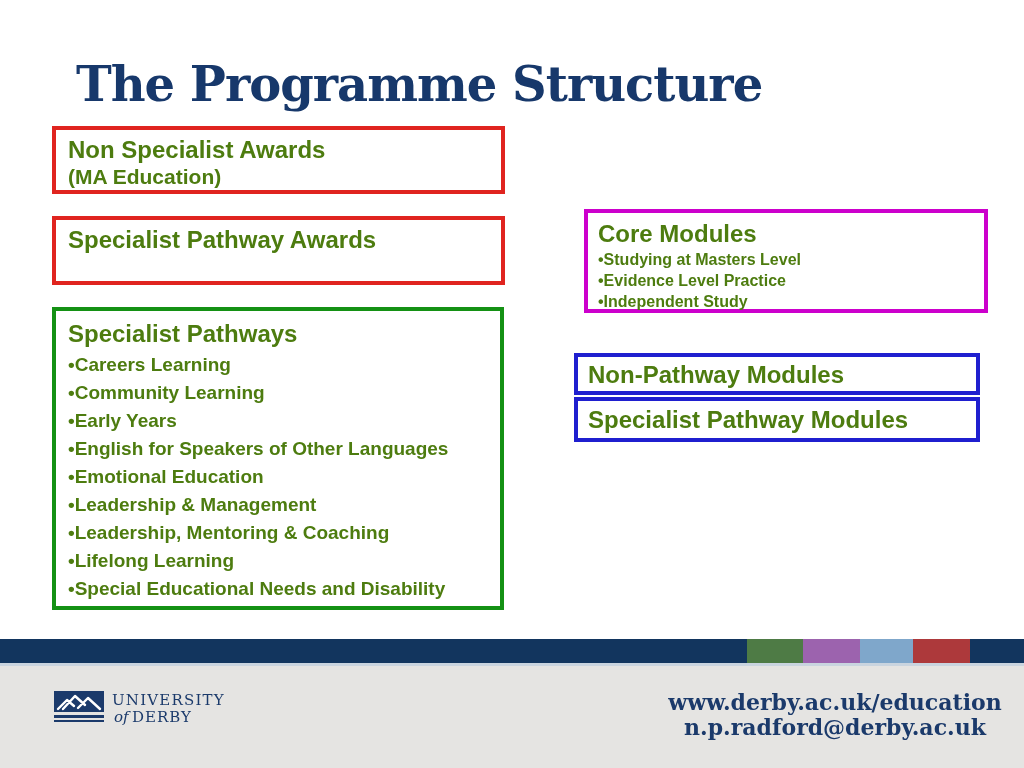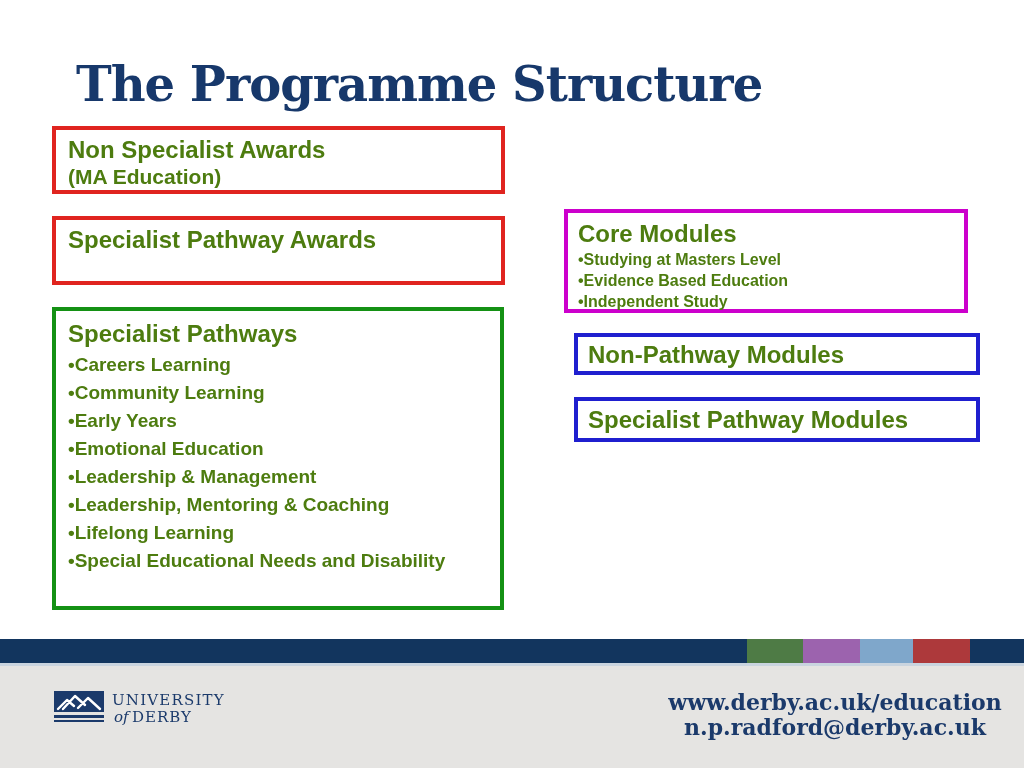--- a/index.html
+++ b/index.html
@@ -17,26 +17,26 @@
   .box-red1{left:52px;top:126px;width:453px;height:68px;border:4px solid var(--red,#E0241F);padding:5px 0 0 12px;}
   .box-red2{left:52px;top:216px;width:453px;height:69px;border:4px solid var(--red,#E0241F);padding:5px 0 18px 12px;}
   .box-red2 .t2{font-size:22px;}
 
   .box-green{left:52px;top:307px;width:452px;height:303px;border:4px solid var(--green,#149114);padding:6px 0 0 12px;}
   .box-green .t1{line-height:34px;}
   .bullet-list{list-style:none;margin:0;padding:0;}
   .box-green .bullet-list li{font-size:19px;font-weight:bold;line-height:28px;}
   .bullet-list li::before{content:"\2022";}
 
-  .box-magenta{left:564px;top:209px;width:404px;height:104px;border:4px solid var(--magenta,#CC00CC);padding:6px 0 0 10px;}
+  .box-magenta{left:584px;top:209px;width:404px;height:104px;border:4px solid var(--magenta,#CC00CC);padding:6px 0 0 10px;}
   .box-magenta .t1{line-height:30px;}
   .box-magenta .bullet-list li{font-size:16px;font-weight:bold;line-height:21px;}
 
   .box-blue{display:flex;align-items:center;border:4px solid var(--blue,#1F1FCF);padding-left:10px;}
-  .box-blue1{left:574px;top:333px;width:406px;height:42px;}
+  .box-blue1{left:574px;top:353px;width:406px;height:42px;}
   .box-blue2{left:574px;top:397px;width:406px;height:45px;}
 
   .bottom-bar{position:absolute;left:0;top:639px;width:1024px;height:24px;background:var(--bar-navy,#12355E);}
   .sq{position:absolute;top:0;height:24px;}
   .sq-green{left:747px;width:56px;background:var(--sq-green,#4E7B45);}
   .sq-purple{left:803px;width:57px;background:var(--sq-purple,#9C63AE);}
   .sq-lightblue{left:860px;width:53px;background:var(--sq-lightblue,#7FA7CB);}
   .sq-red{left:913px;width:57px;background:var(--sq-red,#AD393B);}
   .bar-underline{position:absolute;left:0;top:663px;width:1024px;height:3px;background:#C9D4DF;}
 
@@ -61,33 +61,34 @@
   <div class="box box-red2">
     <div class="t1">Specialist Pathway Awards</div>
   </div>
 
   <div class="box box-green">
     <div class="t1">Specialist Pathways</div>
     <ul class="bullet-list">
         <li>Careers Learning</li>
         <li>Community Learning</li>
         <li>Early Years</li>
+        <li>English for Speakers of Other Languages</li>
         <li>Emotional Education</li>
         <li>Leadership &amp; Management</li>
         <li>Leadership, Mentoring &amp; Coaching</li>
         <li>Lifelong Learning</li>
         <li>Special Educational Needs and Disability</li>
       </ul>
   </div>
 
   <div class="box box-magenta">
     <div class="t1">Core Modules</div>
     <ul class="bullet-list">
         <li>Studying at Masters Level</li>
-        <li>Evidence Based Education</li>
+        <li>Evidence Level Practice</li>
         <li>Independent Study</li>
       </ul>
   </div>
 
   <div class="box box-blue box-blue1">
     <div class="t1">Non-Pathway Modules</div>
   </div>
 
   <div class="box box-blue box-blue2">
     <div class="t1">Specialist Pathway Modules</div>

